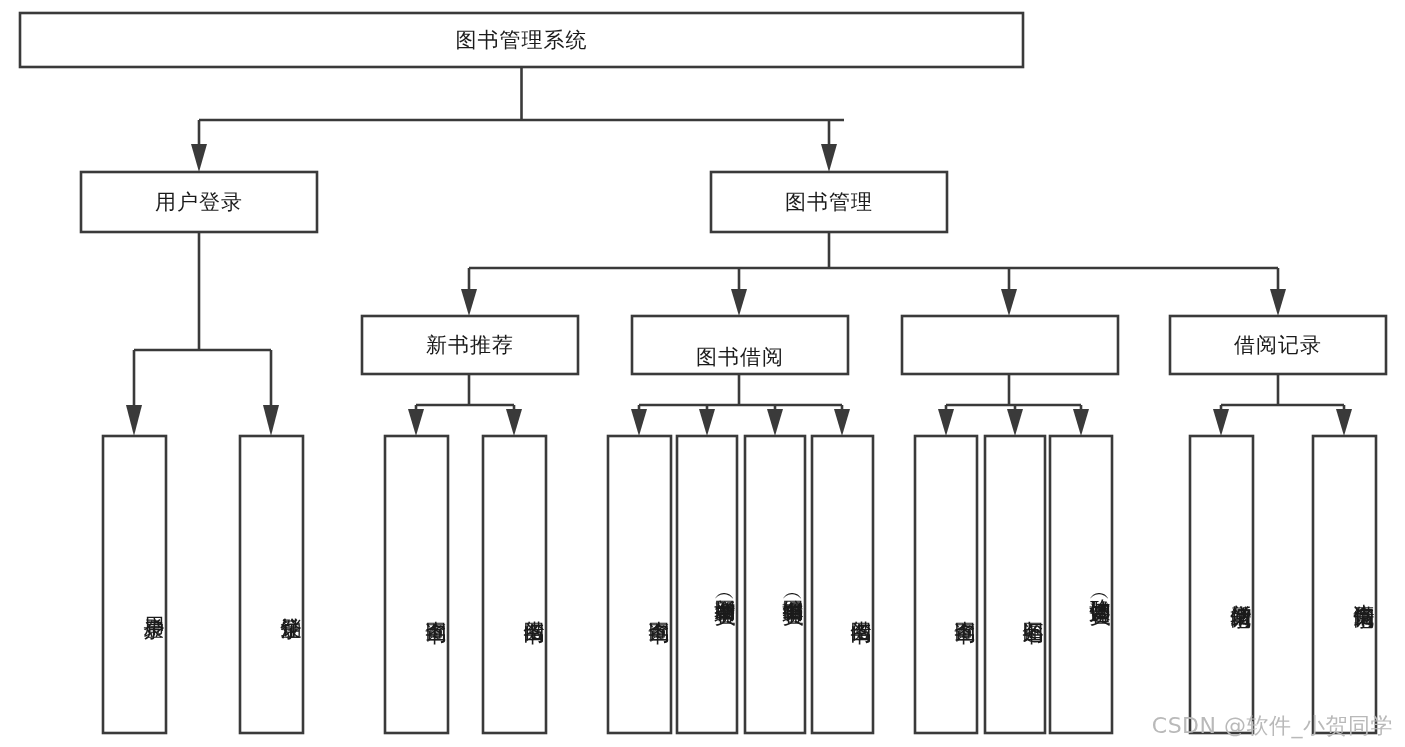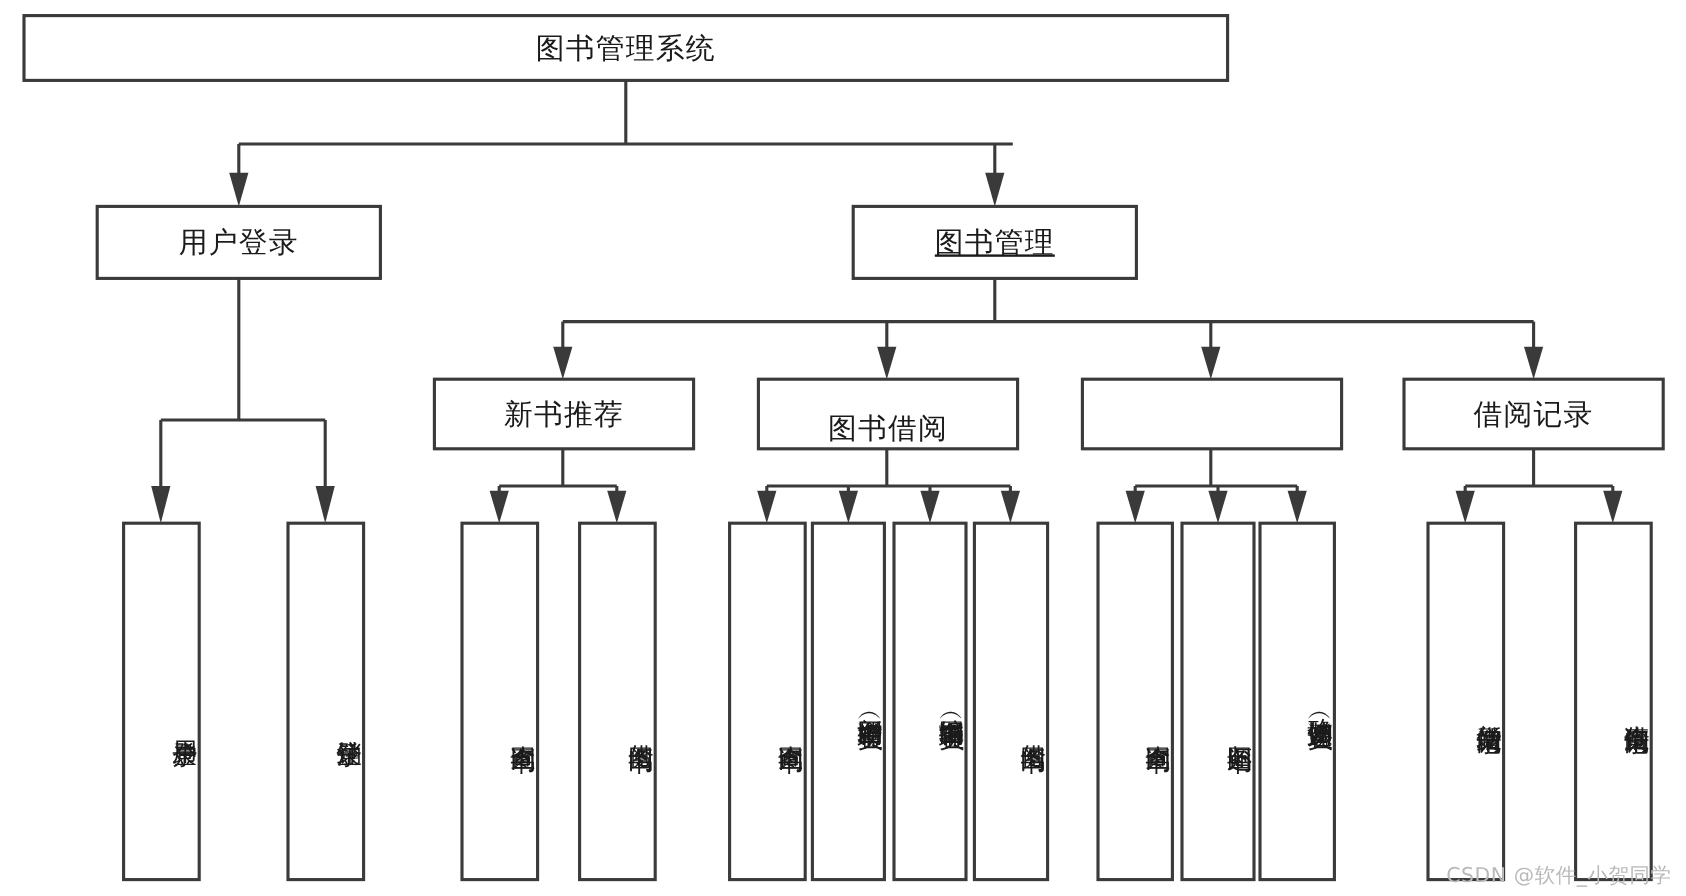--- a/index.html
+++ b/index.html
@@ -53,31 +53,31 @@
     color: #1b1b1b;
     letter-spacing: 1px;
     white-space: nowrap;
     pointer-events: none;
   }
   .hlabel-wrap {
     position: absolute;
     display: flex;
     align-items: center;
     justify-content: center;
-    font-size: 24px;
+    font-size: 21px;
     color: #1b1b1b;
     letter-spacing: 1px;
     white-space: nowrap;
     pointer-events: none;
   }
   #watermark {
     position: absolute;
     right: 12px;
     bottom: 6px;
-    font-size: 17px;
+    font-size: 22px;
     color: #b9b9b9;
     letter-spacing: 0.5px;
     font-family: "DejaVu Sans", "Liberation Sans", sans-serif;
     pointer-events: none;
   }
 </style>
 </head>
 <body>
 
 <div id="diagram-root">
@@ -169,21 +169,21 @@
       <rect class="node-box" x="985" y="436" width="60" height="297"></rect>
       <rect class="node-box" x="1050" y="436" width="62" height="297"></rect>
       <rect class="node-box" x="1190" y="436" width="63" height="297"></rect>
       <rect class="node-box" x="1313" y="436" width="63" height="297"></rect>
     </g>
   </svg>
 
   <div class="hlabel-wrap" style="left:20px; top:13px; width:1003px; height:54px;">图书管理系统</div>
 
   <div class="hlabel-wrap" style="left:81px; top:172px; width:236px; height:60px;">用户登录</div>
-  <div class="hlabel-wrap" style="left:711px; top:172px; width:236px; height:60px;text-decoration:underline;">图书管理</div>
+  <div class="hlabel-wrap" style="left:711px; top:172px; width:236px; height:60px;">图书管理</div>
 
   <div class="hlabel-wrap" style="left:362px; top:316px; width:216px; height:58px;">新书推荐</div>
   <div class="hlabel-wrap" style="left:632px; top:328px; width:216px; height:58px;">图书借阅</div>
   <div class="hlabel-wrap" style="left:1170px; top:316px; width:216px; height:58px;">借阅记录</div>
 
   <div class="vlabel-wrap" style="left:103px; top:492px; width:63px; height:220px;">用户登录</div>
   <div class="vlabel-wrap" style="left:240px; top:492px; width:63px; height:220px;">注销登录</div>
   <div class="vlabel-wrap" style="left:385px; top:498px; width:63px; height:215px;">查询图书</div>
   <div class="vlabel-wrap" style="left:483px; top:498px; width:63px; height:215px;">借阅图书</div>
   <div class="vlabel-wrap" style="left:608px; top:498px; width:63px; height:215px;">查询图书</div>

